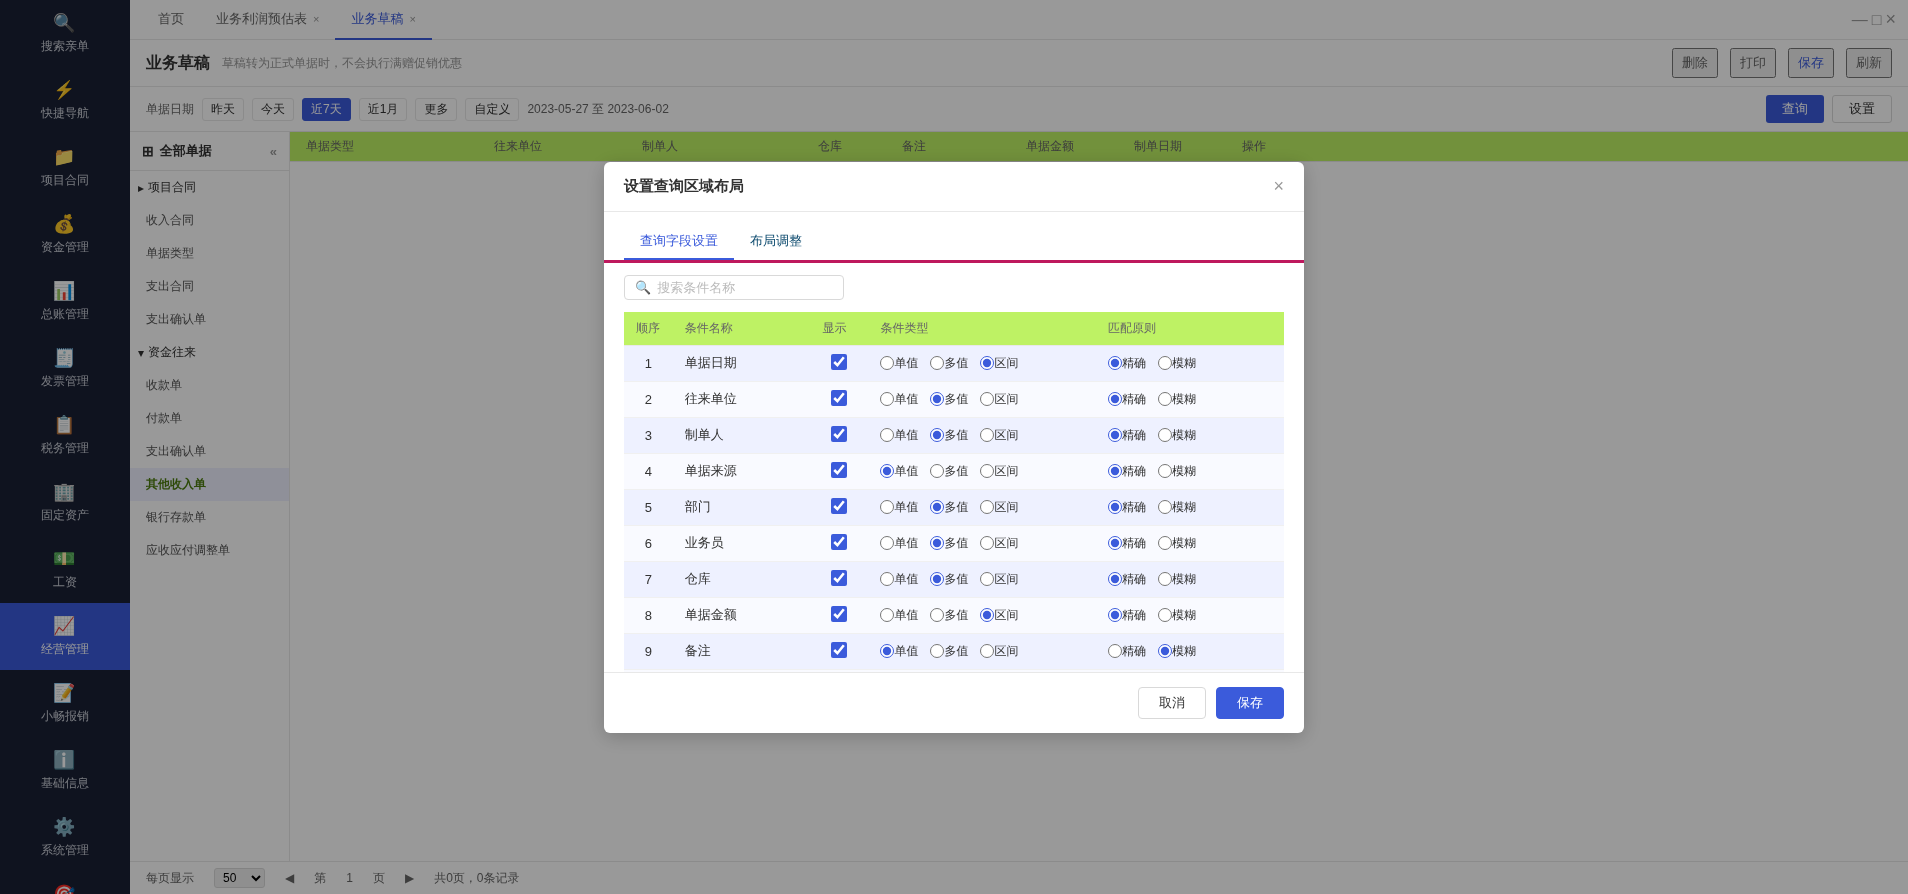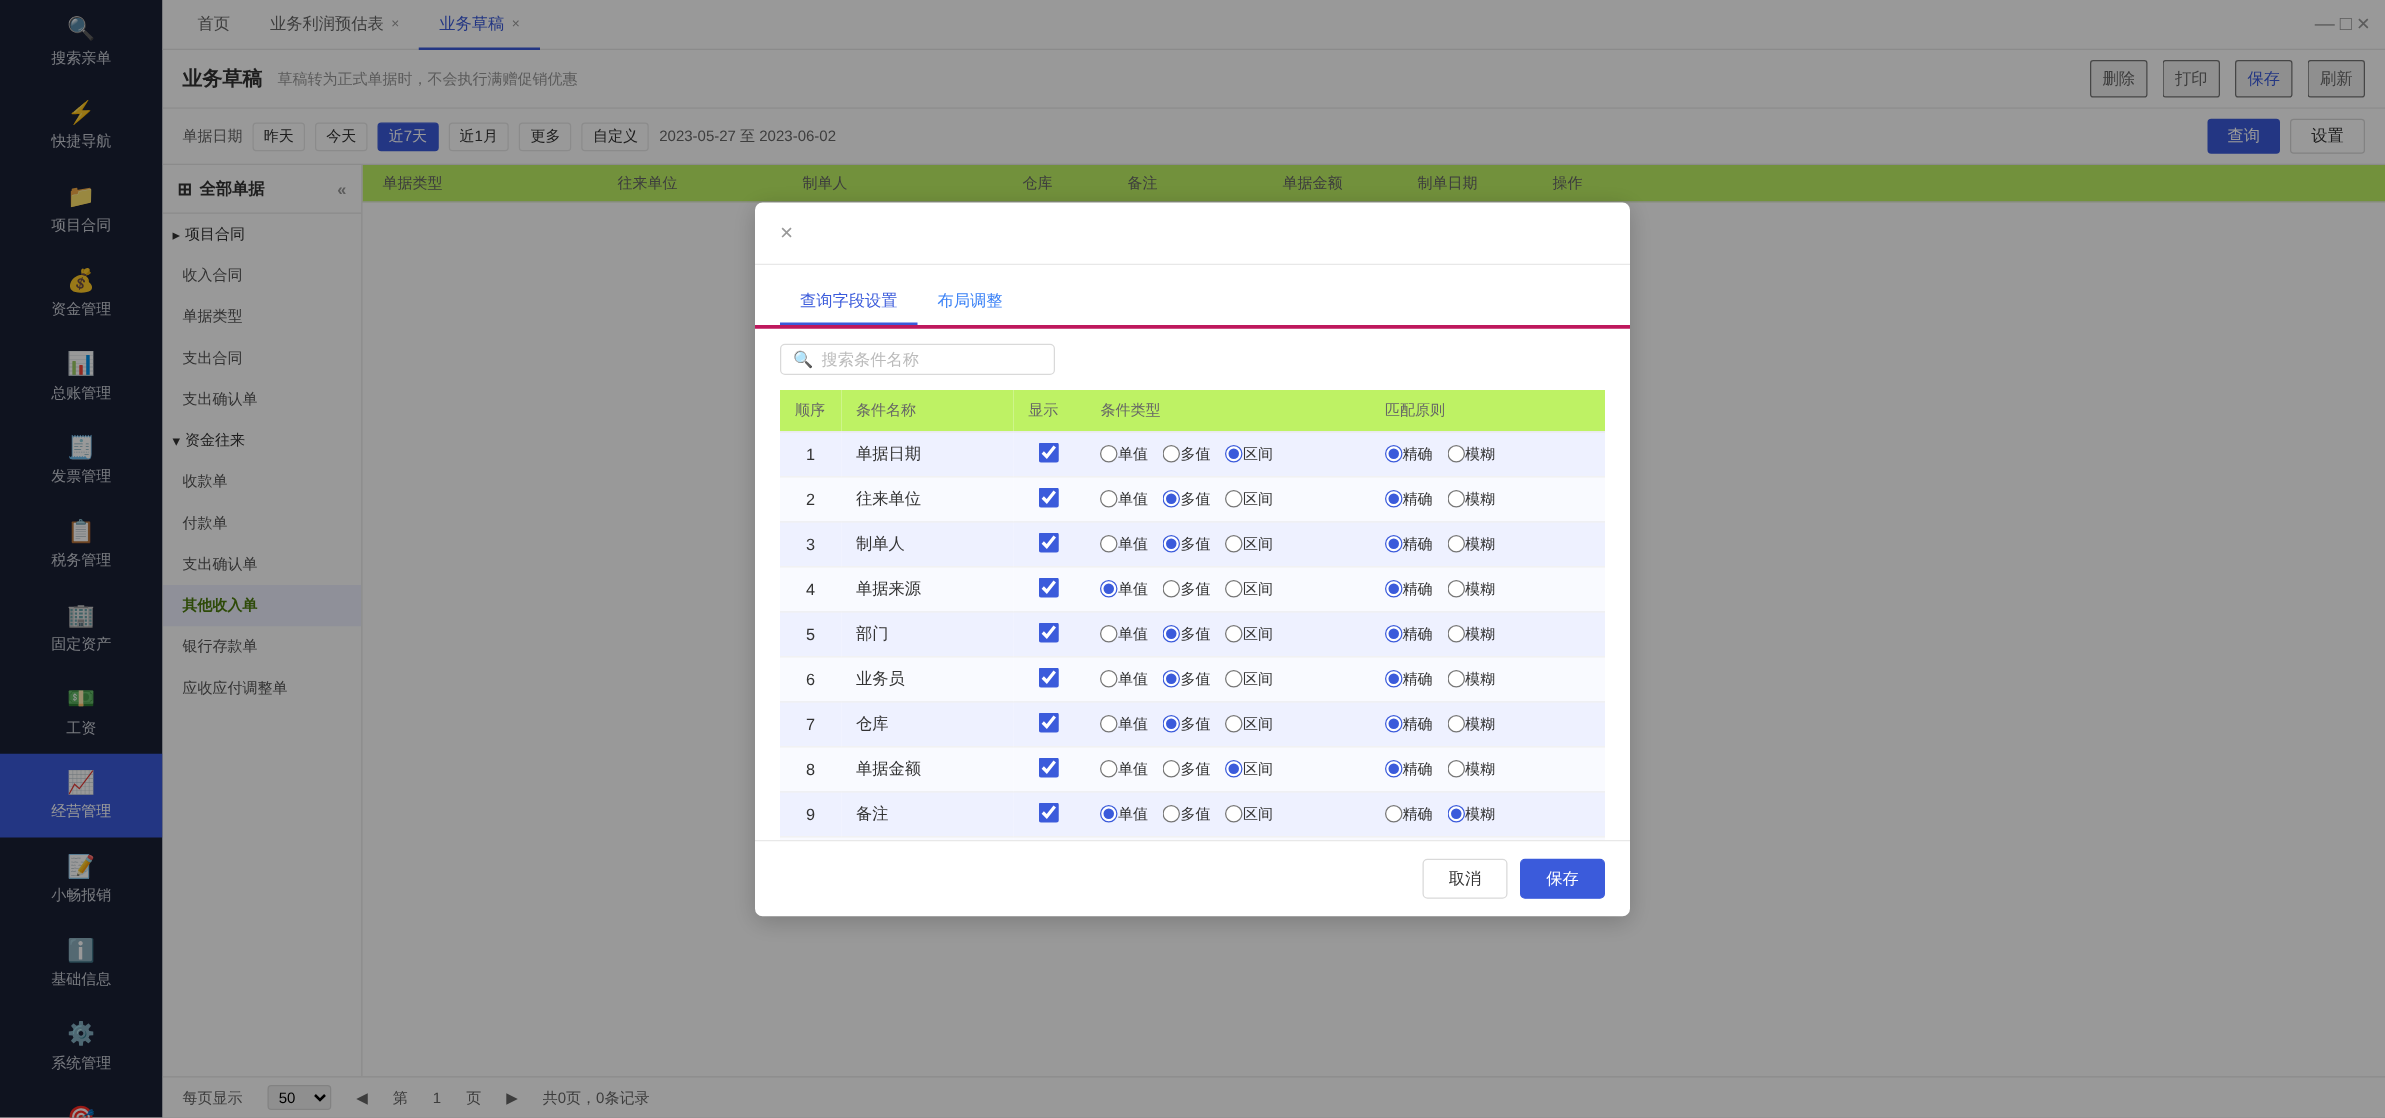--- a/index.html
+++ b/index.html
@@ -68,21 +68,21 @@
 
     
     .modal { background: #fff; border-radius: 6px; box-shadow: 0 4px 20px rgba(0,0,0,0.2); width: 700px; max-height: 650px; display: flex; flex-direction: column; }
     .modal-header { display: flex; align-items: center; padding: 14px 20px; border-bottom: 1px solid #e8e8e8; }
     .modal-title { font-size: 15px; font-weight: 600; color: #333; flex: 1; }
     .modal-close { cursor: pointer; color: #999; font-size: 18px; }
     .modal-footer { display: flex; justify-content: flex-end; gap: 10px; padding: 14px 20px; border-top: 1px solid #e8e8e8; }
 
     
     .modal-tabs { display: flex; padding: 12px 20px 0; border-bottom: 3px solid #be185d; gap: 0; }
-    .modal-tab { padding: 8px 16px; cursor: pointer; font-size: 13px; color: #3b82f6; border-bottom: 2px solid transparent; }
+    .modal-tab { padding: 8px 16px; cursor: pointer; font-size: 13px; color: #0c4a6e; border-bottom: 2px solid transparent; }
     .modal-tab.active { color: #3b5bdb; border-bottom: 2px solid #3b5bdb; }
 
     
     .modal-search { padding: 12px 20px; }
     .search-input-wrap { display: flex; align-items: center; border: 1px solid #d9d9d9; border-radius: 4px; padding: 4px 10px; gap: 6px; width: 220px; }
     .search-input-wrap input { border: none; outline: none; font-size: 13px; flex: 1; color: #333; }
     .search-input-wrap input::placeholder { color: #bbb; }
 
     
     .settings-table { flex: 1; overflow-y: auto; padding: 0 20px; }
@@ -289,20 +289,21 @@
         <span>共0页，0条记录</span>
       </div>
     </div>
   </div>
 </div>
 
 <div class="overlay">
   <div class="modal">
 
     <div class="modal-header">
+      <span class="modal-title">设置查询区域布局</span>
       <span class="modal-close">×</span>
     </div>
 
     <div class="modal-tabs">
       <div class="modal-tab active">
         <span>查询字段设置</span>
       </div>
       <div class="modal-tab">
         <span>布局调整</span>
       </div>

